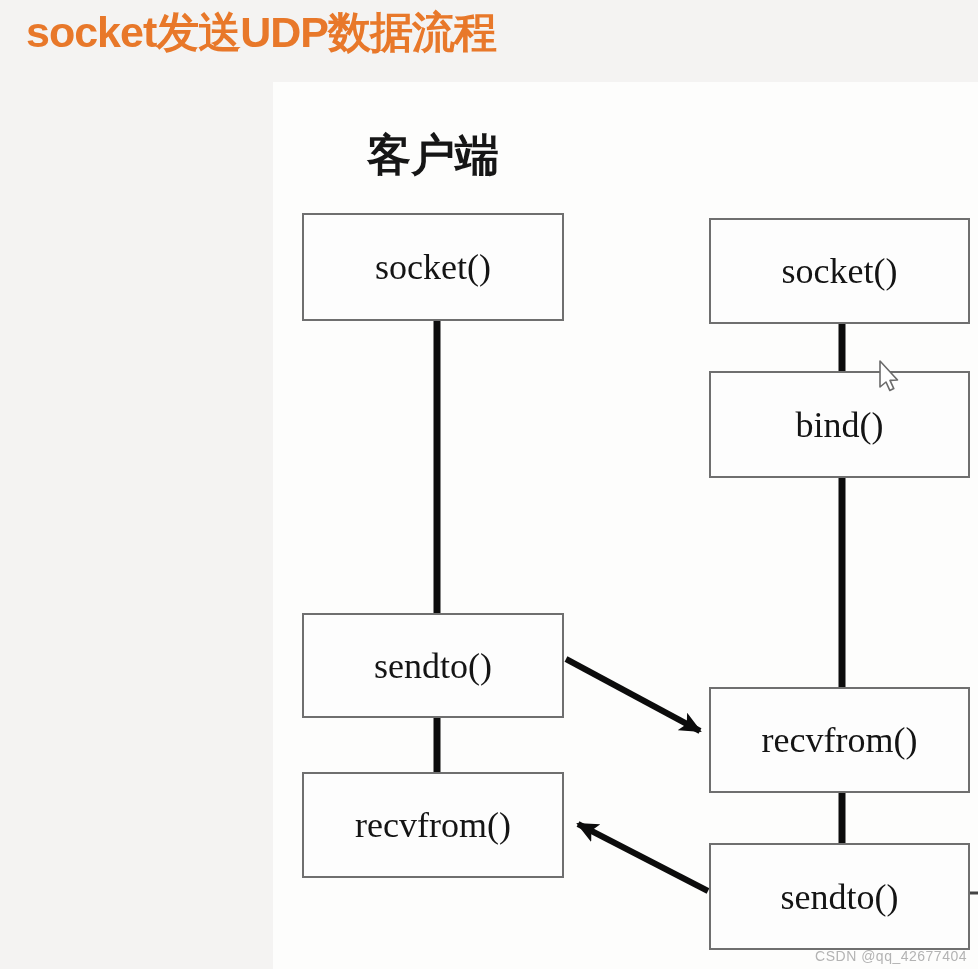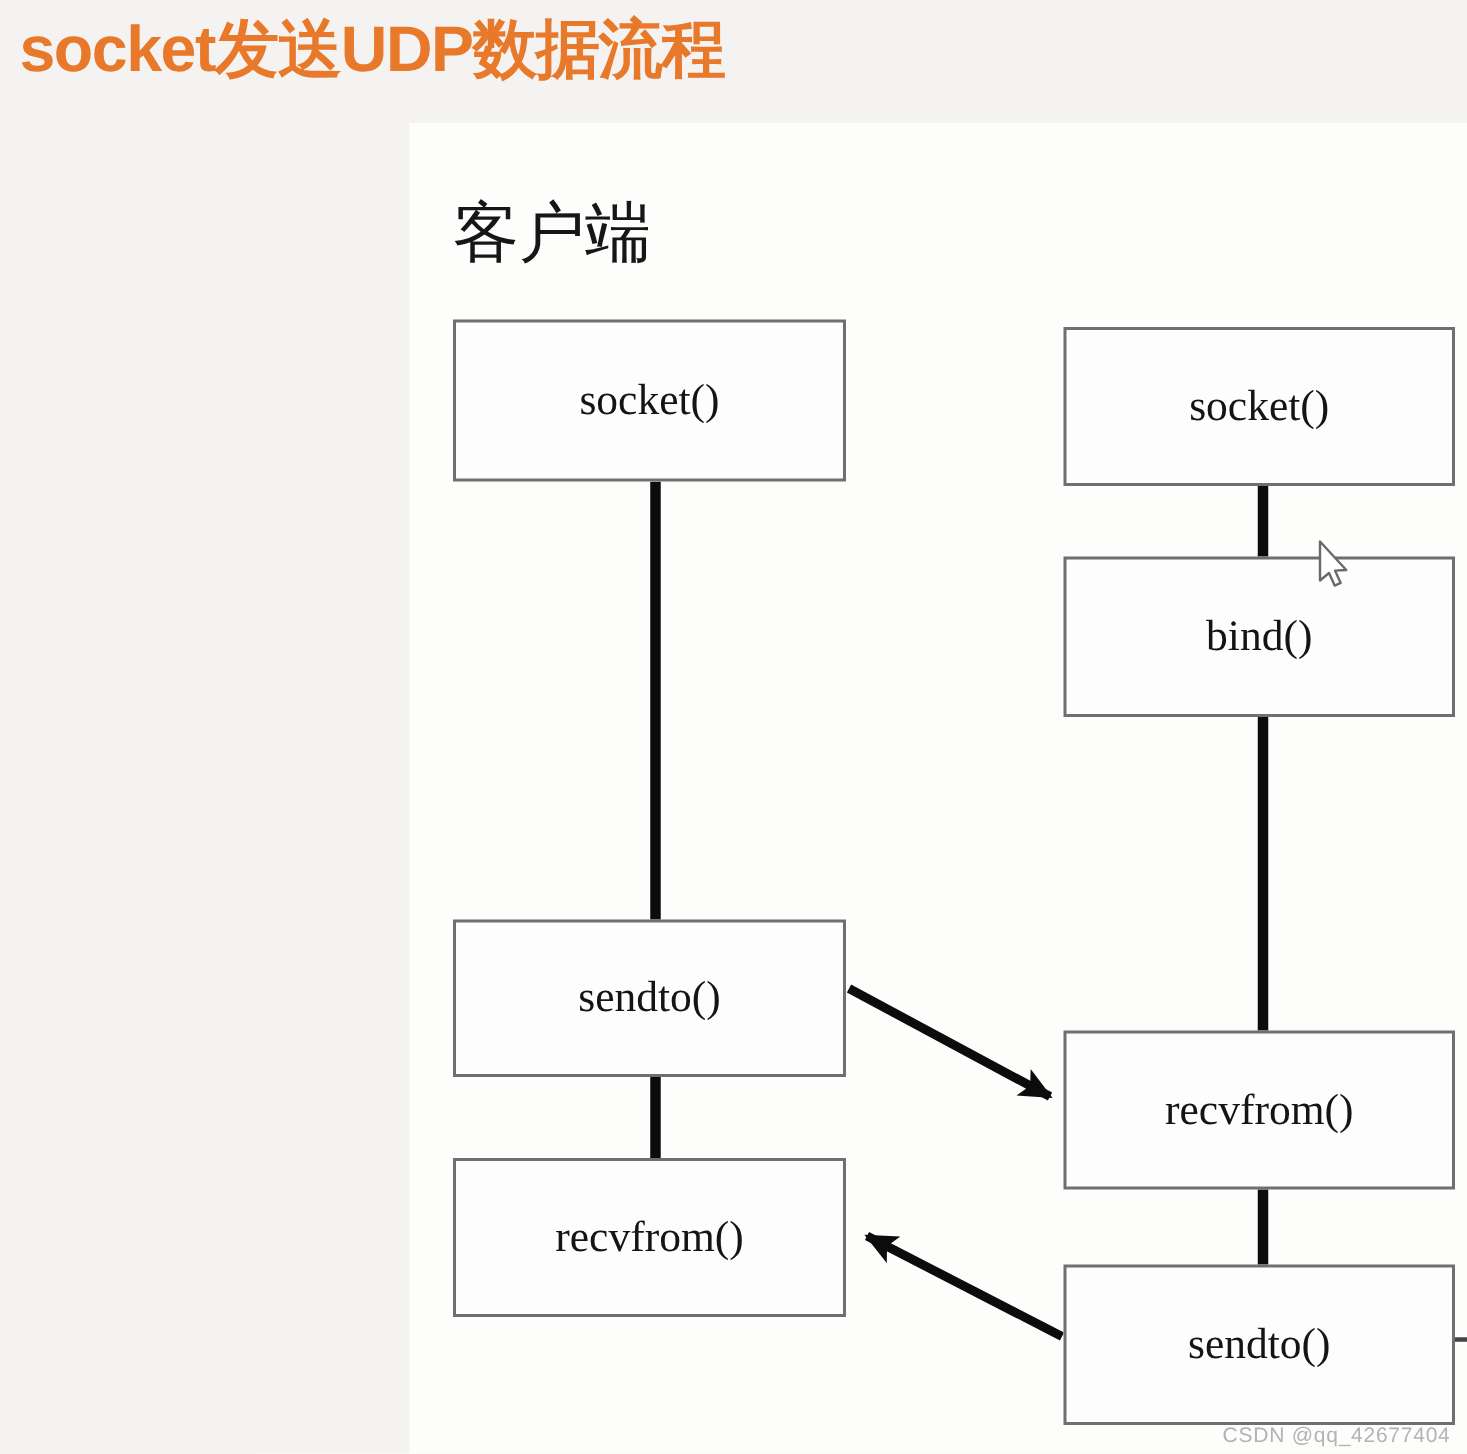--- a/index.html
+++ b/index.html
@@ -7,38 +7,38 @@
     width:978px;height:969px;position:relative;overflow:hidden;
     background:#f4f3f2;
     font-family:"Liberation Sans",sans-serif;
   }
   .stage{position:absolute;left:0;top:0;width:978px;height:969px;}
   .card{
     position:absolute;left:273px;top:82px;width:705px;height:887px;
     background:#fdfdfc;
   }
   .page-title{
-    position:absolute;left:13px;top:4px;
+    position:absolute;left:26px;top:4px;
     font-size:43px;font-weight:bold;letter-spacing:-1px;
     color:#e8782a;white-space:nowrap;
   }
   .col-header{
     position:absolute;
-    font-size:44px;font-weight:normal;color:#161616;
-    white-space:nowrap;
+    font-size:44px;font-weight:bold;color:#161616;
+    text-align:center;white-space:nowrap;
   }
   .col-header.client{left:302px;top:126px;width:262px;}
   .col-header.server{left:709px;top:131px;width:261px;}
   .node{
     position:absolute;
     background:#fdfdfd;border:2px solid #6f6f6f;
     box-sizing:border-box;
     display:flex;align-items:center;justify-content:center;
     font-family:"Liberation Serif",serif;
-    font-size:29px;color:#141414;
+    font-size:36px;color:#141414;
   }
   .n-c-socket  {left:302px;top:213px;width:262px;height:108px;}
   .n-c-sendto  {left:302px;top:613px;width:262px;height:105px;}
   .n-c-recvfrom{left:302px;top:772px;width:262px;height:106px;}
   .n-s-socket  {left:709px;top:218px;width:261px;height:106px;}
   .n-s-bind    {left:709px;top:371px;width:261px;height:107px;}
   .n-s-recvfrom{left:709px;top:687px;width:261px;height:106px;}
   .n-s-sendto  {left:709px;top:843px;width:261px;height:107px;}
   svg.overlay{
     position:absolute;left:0;top:0;width:978px;height:969px;

